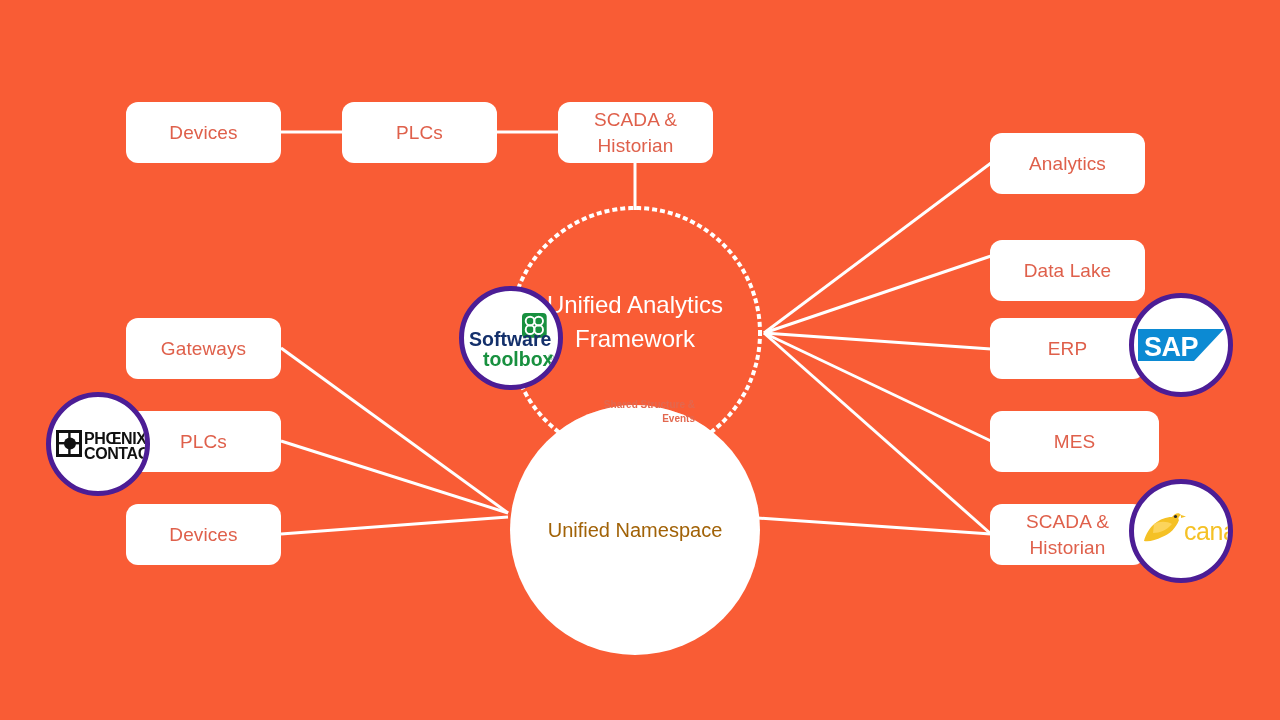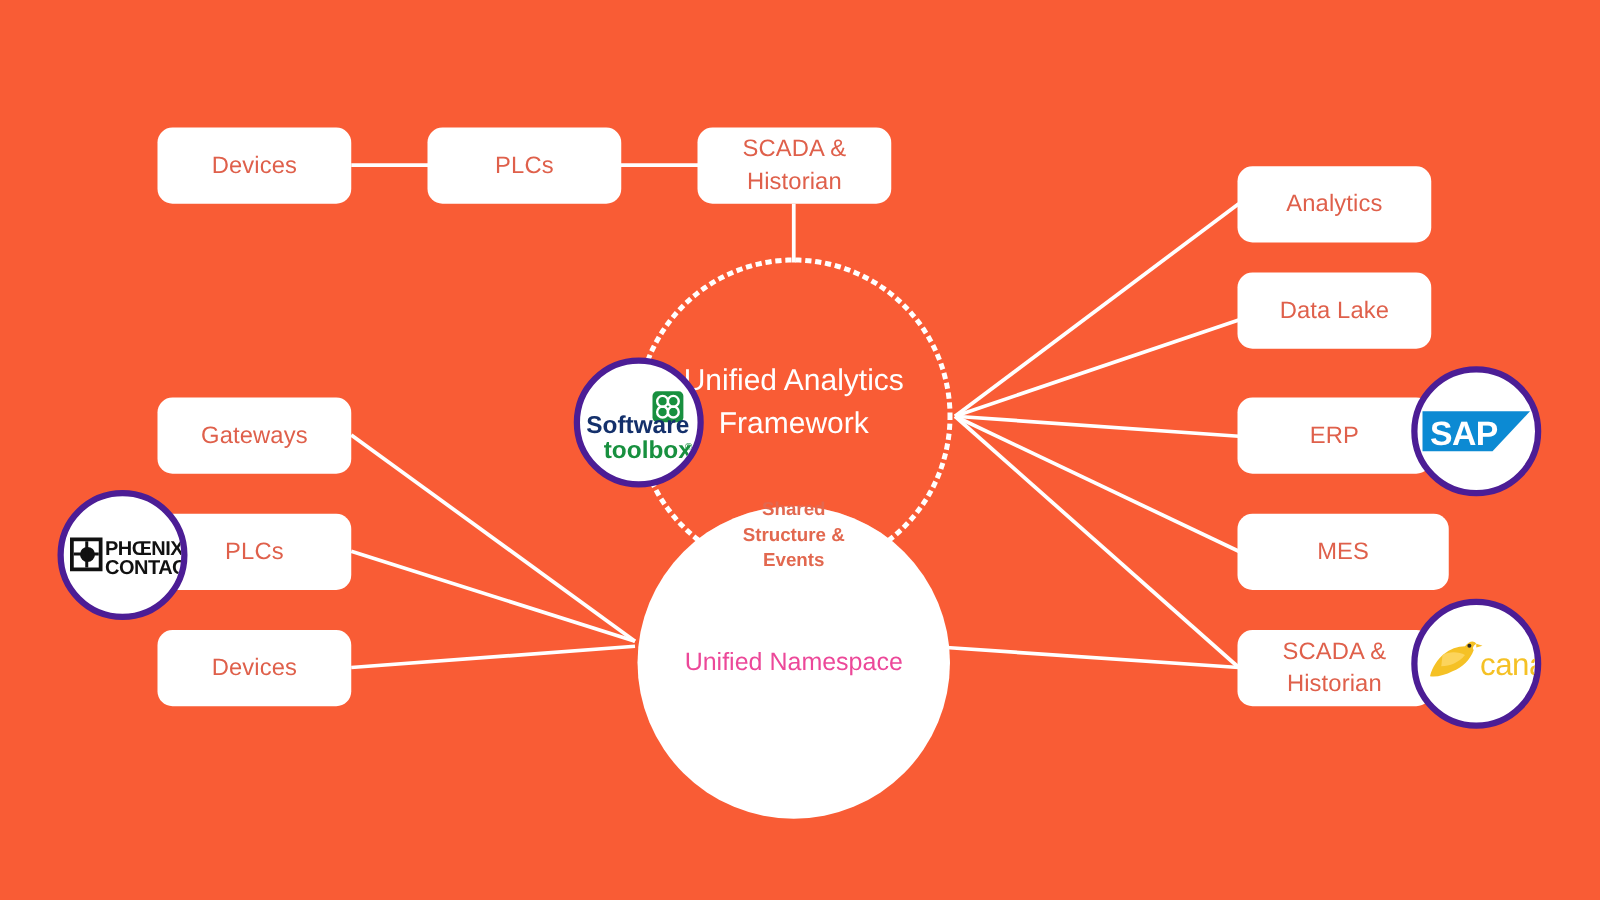--- a/index.html
+++ b/index.html
@@ -48,21 +48,21 @@
     width: 250px;
     height: 250px;
     border-radius: 50%;
     background: #ffffff;
     z-index: 3;
     display: flex;
     align-items: center;
     justify-content: center;
   }
   .uns-label {
-    color: #ec4899;
+    color: #a16207;
     font-size: 20px;
     line-height: 1.45;
     text-align: center;
     z-index: 6;
   }
   .uaf-label {
     position: absolute;
     left: 535px;
     top: 288px;
     width: 200px;
@@ -70,23 +70,23 @@
     color: #ffffff;
     font-size: 24px;
     line-height: 1.42;
     z-index: 6;
   }
   .shared-label {
     position: absolute;
     left: 575px;
     top: 398px;
     width: 120px;
-    text-align: center;
+    text-align: right;
     color: #e2684f;
-    font-size: 15px;
+    font-size: 10px;
     font-weight: bold;
     line-height: 1.38;
     z-index: 6;
   }
   
   .logo-badge {
     position: absolute;
     border-radius: 50%;
     background: #ffffff;
     border: 5px solid #4c1d95;
@@ -180,21 +180,21 @@
   </div>
 
   <div class="node" style="left:126px; top:504px; width:155px; height:61px;">
     <span>Devices</span>
   </div>
 
   <div class="node" style="left:990px; top:133px; width:155px; height:61px;">
     <span>Analytics</span>
   </div>
 
-  <div class="node" style="left:990px; top:218px; width:155px; height:61px;">
+  <div class="node" style="left:990px; top:240px; width:155px; height:61px;">
     <span>Data Lake</span>
   </div>
 
   <div class="node" style="left:990px; top:318px; width:155px; height:61px;">
     <span>ERP</span>
   </div>
 
   <div class="node" style="left:990px; top:411px; width:169px; height:61px;">
     <span>MES</span>
   </div>

